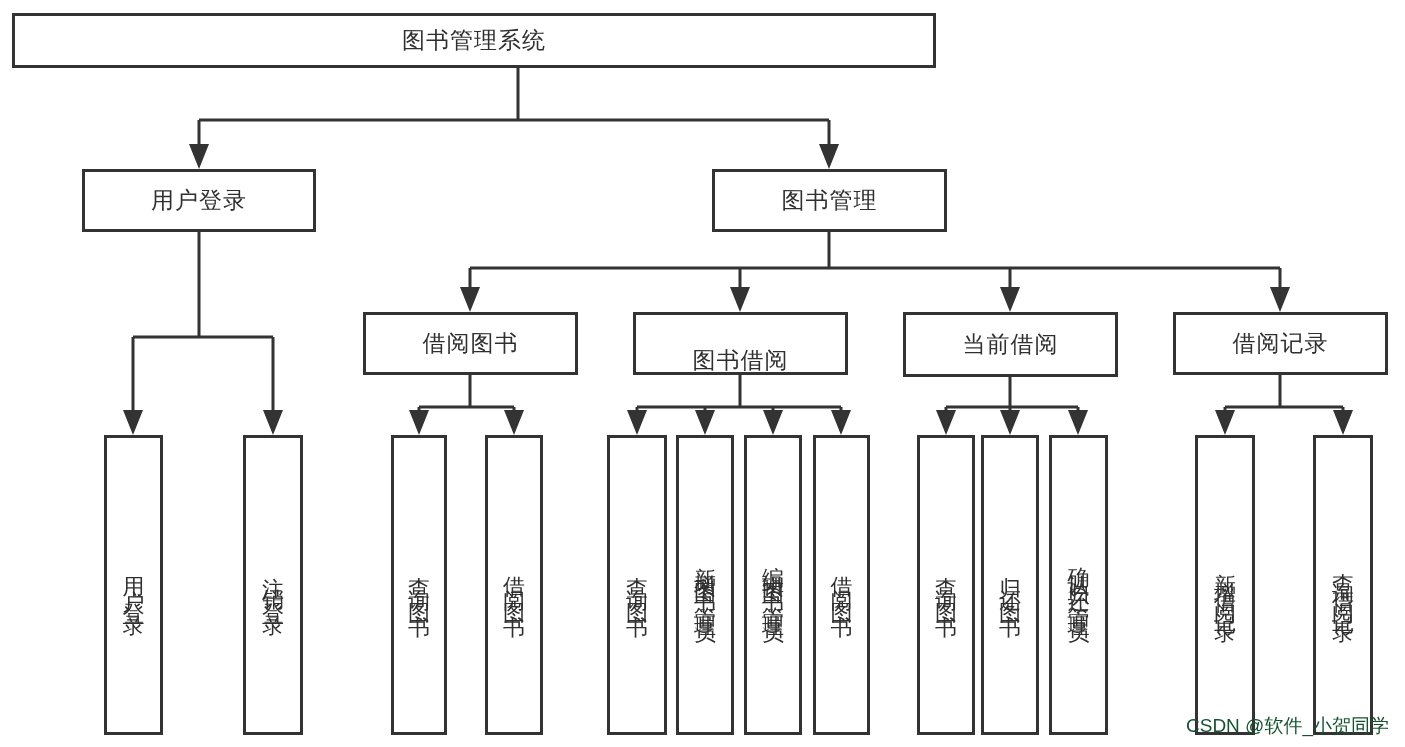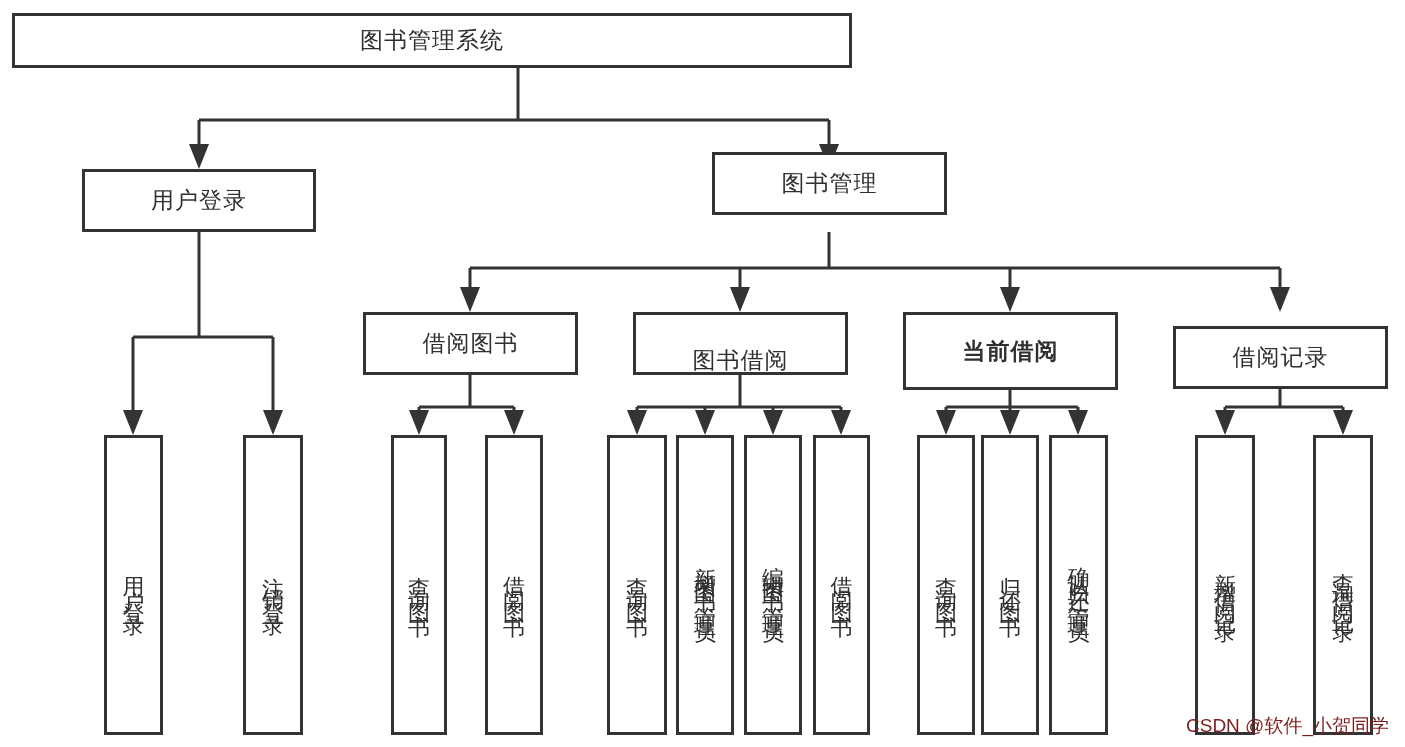--- a/index.html
+++ b/index.html
@@ -25,45 +25,45 @@
   .box-v{
     writing-mode:vertical-rl;
     text-orientation:mixed;
     top:435px;height:300px;
     font-size:22px;
   }
   .ls-4{letter-spacing:13px;}
   .ls-6{letter-spacing:10px;}
   .ls-9{letter-spacing:8px;}
   
-  .b-root   {left:12px;  top:13px;  width:840px; height:55px;}
+  .b-root   {left:12px;  top:13px;  width:924px; height:55px;}
   .b-login  {left:82px;  top:169px; width:234px;  height:63px;}
-  .b-mgmt   {left:712px; top:152px; width:235px;  height:63px;}
+  .b-mgmt   {left:712px; top:169px; width:235px;  height:63px;}
   .b-rec    {left:363px; top:312px; width:215px;  height:63px;}
   .b-borrow {left:633px; top:312px; width:215px;  height:63px;align-items:flex-end;}
-  .b-cur    {left:903px; top:312px; width:215px;  height:78px;font-weight:bold;}
-  .b-log    {left:1173px;top:312px; width:215px;  height:63px;margin-top:14px;}
+  .b-cur    {left:903px; top:312px; width:215px;  height:65px;}
+  .b-log    {left:1173px;top:312px; width:215px;  height:63px;}
   
   .v-login1 {left:104px; width:59px;}
   .v-login2 {left:243px; width:60px;}
   .v-rec1   {left:391px; width:56px;}
   .v-rec2   {left:485px; width:58px;}
   .v-bor1   {left:607px; width:60px;}
   .v-bor2   {left:676px; width:58px;}
   .v-bor3   {left:744px; width:58px;}
   .v-bor4   {left:813px; width:57px;}
   .v-cur1   {left:917px; width:58px;}
   .v-cur2   {left:981px; width:58px;}
   .v-cur3   {left:1049px;width:59px;}
   .v-log1   {left:1195px;width:60px;}
   .v-log2   {left:1313px;width:60px;}
   .watermark{
     position:absolute;left:1186px;top:715px;
     font-size:19px;line-height:1.2;
-    color:#7f1d1d;
+    color:#14532d;
     z-index:5;
     white-space:nowrap;
   }
 </style>
 </head>
 <body>
 
 <div id="canvas">
 
   <svg id="wires" viewBox="0 0 1405 747">

